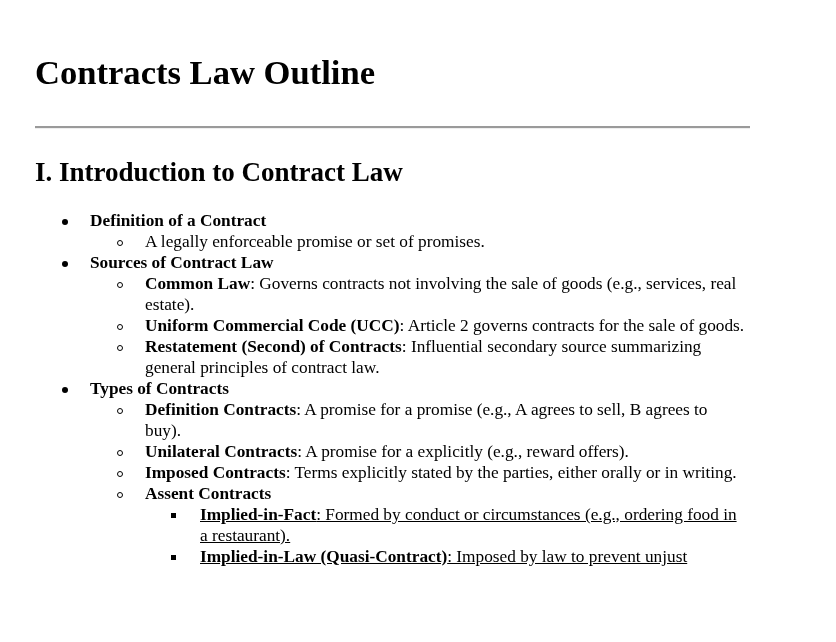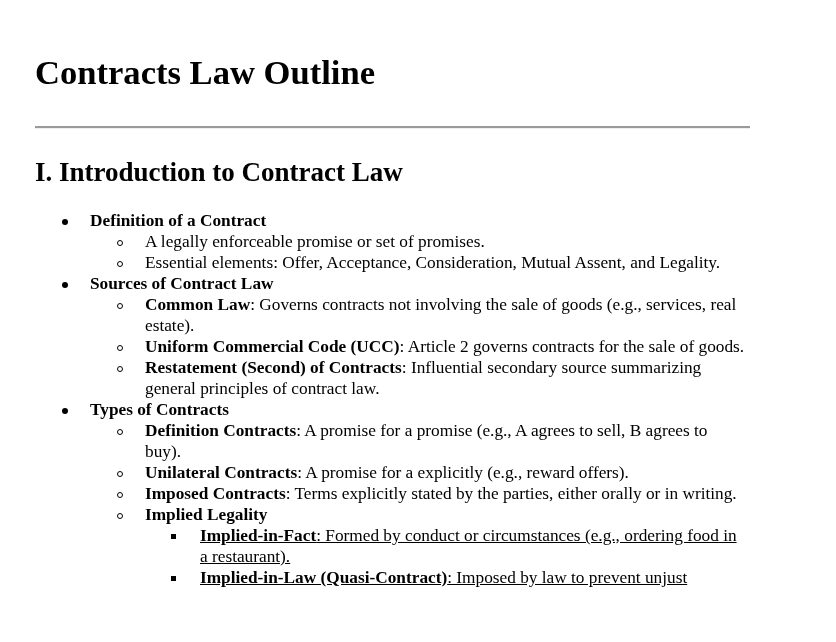--- a/index.html
+++ b/index.html
@@ -129,26 +129,20 @@
           <span class="dot"></span>
         </span>
       <b>Definition of a Contract</b>
       <ul class="lvl2">
         <li>
           <span class="bullet">
               <span class="ring"></span>
             </span>
           <span class="line">A legally enforceable promise or set of promises.</span>
         </li>
-        <li>
-          <span class="bullet">
-              <span class="ring"></span>
-            </span>
-          <span class="line">Essential elements: Offer, Acceptance, Consideration, Mutual Assent, and Legality.</span>
-        </li>
       </ul>
     </li>
 
     <li>
       <span class="bullet">
           <span class="dot"></span>
         </span>
       <b>Sources of Contract Law</b>
       <ul class="lvl2">
         <li>
@@ -193,21 +187,21 @@
         <li>
           <span class="bullet">
               <span class="ring"></span>
             </span>
           <span class="line"><b>Imposed Contracts</b><span>: Terms explicitly stated by the parties, either orally or in writing.</span></span>
         </li>
         <li>
           <span class="bullet">
               <span class="ring"></span>
             </span>
-          <span class="line"><b>Implied Legality</b></span>
+          <span class="line"><b>Assent Contracts</b></span>
           <ul class="lvl3">
             <li>
               <span class="bullet">
                   <span class="sq"></span>
                 </span>
               <span class="line"><b>Implied-in-Fact</b><span>: Formed by conduct or circumstances (e.g., ordering food in a restaurant).</span></span>
             </li>
             <li>
               <span class="bullet">
                   <span class="sq"></span>

